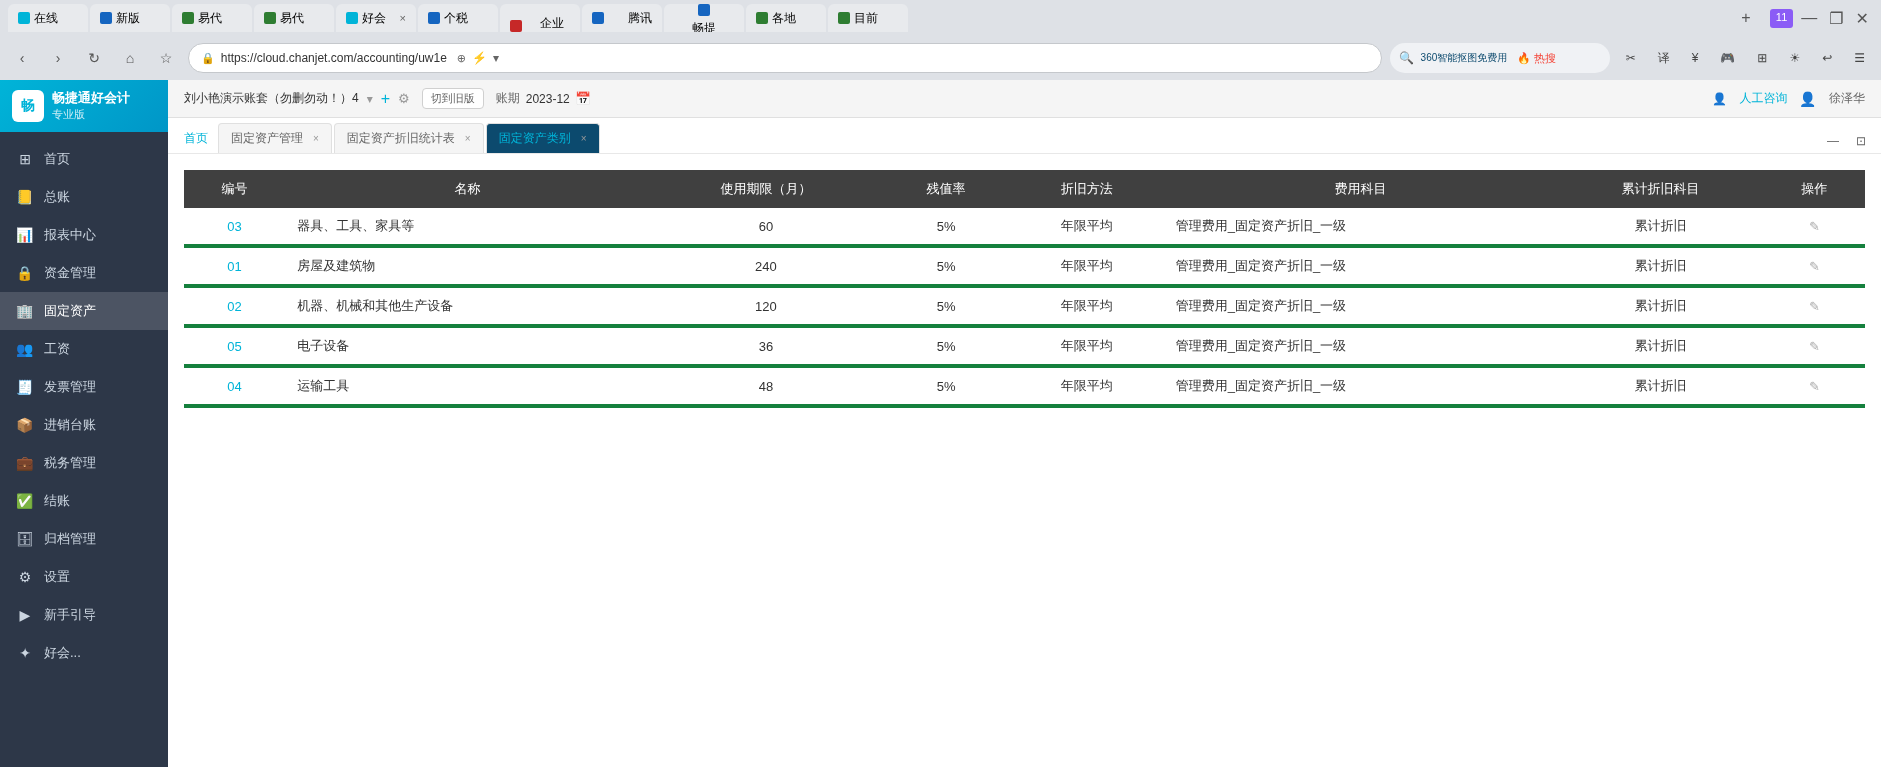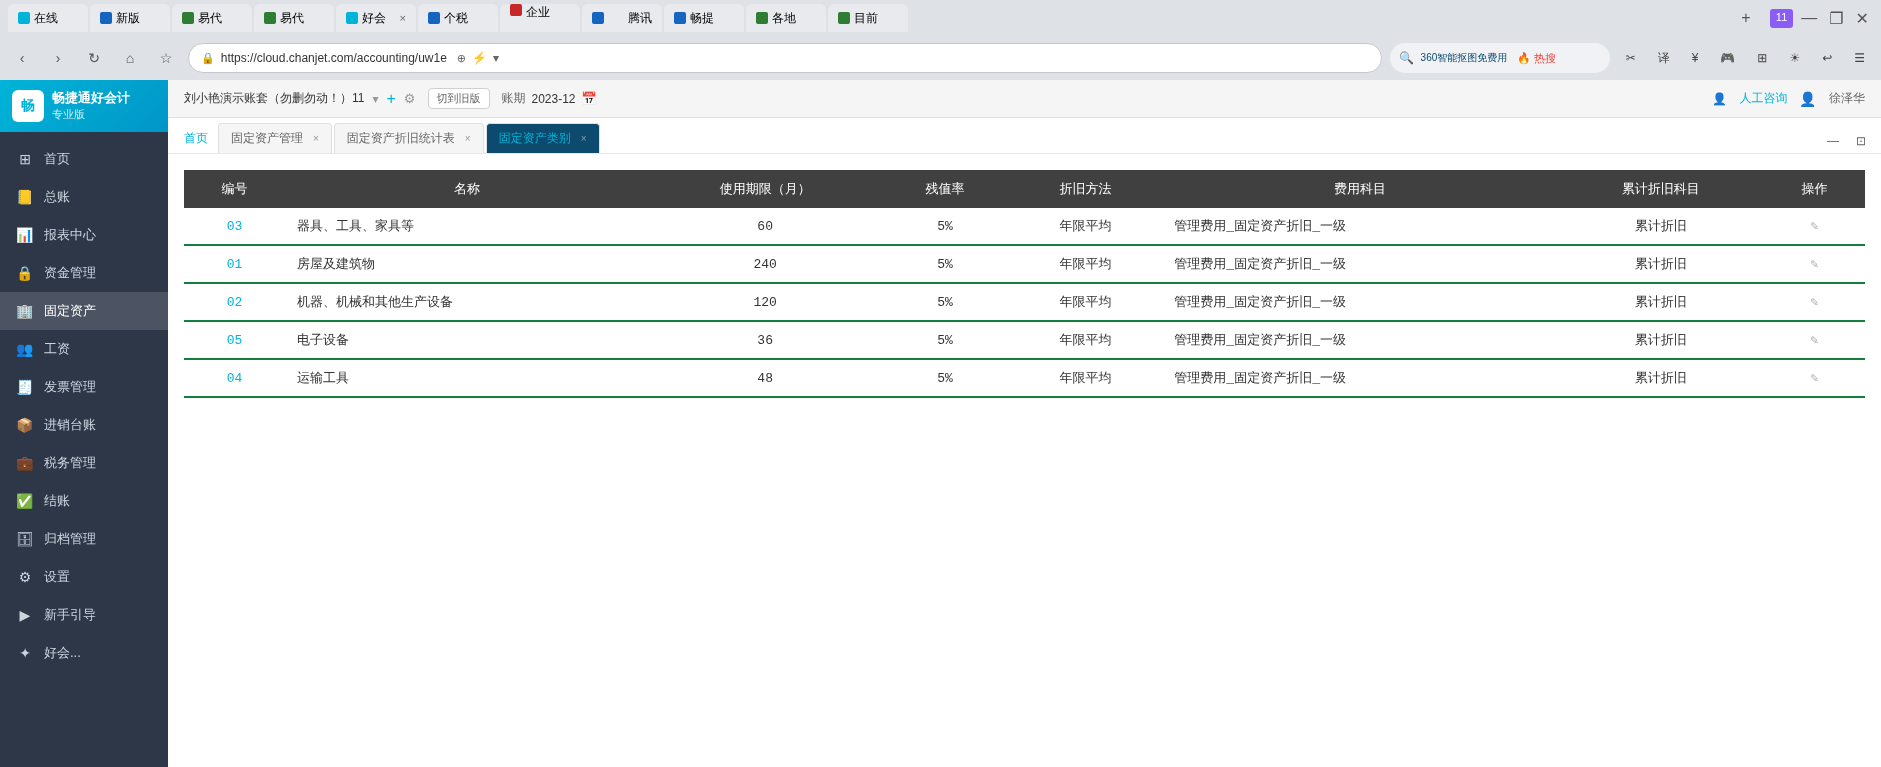--- a/index.html
+++ b/index.html
@@ -51,21 +51,21 @@
     .page-header { display: flex; align-items: center; justify-content: space-between; margin-bottom: 16px; }
     .page-title { font-size: 18px; font-weight: 600; color: #333; }
     .header-actions { display: flex; gap: 8px; }
     .btn-add { background: #4caf50; color: #fff; border: none; border-radius: 4px; padding: 6px 16px; font-size: 13px; cursor: pointer; display: flex; align-items: center; gap: 4px; }
     .btn-refresh { background: #fff; color: #555; border: 1px solid #d0d0d0; border-radius: 4px; padding: 6px 12px; font-size: 13px; cursor: pointer; display: flex; align-items: center; gap: 4px; }
 
     
     .data-table { width: 100%; border-collapse: collapse; font-size: 13px; }
     .data-table thead tr { background: #404040; color: #fff; }
     .data-table thead th { padding: 10px 12px; font-weight: 500; text-align: center; white-space: nowrap; border: none; }
-    .data-table tbody tr { border-bottom: 2px solid #15803d; background: #fff; font-family: Liberation Mono, monospace; }
+    .data-table tbody tr { border-bottom: 4px solid #15803d; background: #fff; }
     .data-table tbody td { padding: 9px 12px; text-align: center; color: #333; }
     .data-table tbody td.left { text-align: left; }
     .data-table tbody td.code { color: #00b4d8; cursor: pointer; }
 
     
     .tab-window-controls { margin-left: auto; display: flex; align-items: center; padding-right: 8px; gap: 4px; }
     .win-ctrl { width: 24px; height: 24px; display: flex; align-items: center; justify-content: center; font-size: 12px; color: #666; cursor: pointer; border-radius: 3px; }
   </style>
 </head>
 <body>
@@ -91,29 +91,29 @@
       </div>
       <div class="browser-tab inactive" style="height: 28px; padding: 0px 10px; display: flex; align-items: center; gap: 4px; font-size: 12px; border-radius: 6px 6px 0px 0px; min-width: 80px; max-width: 130px;">
         <span style="width: 12px; height: 12px; border-radius: 2px; background: rgb(0, 180, 216); display: inline-block; flex-shrink: 0;"></span>
         <span style="overflow: hidden; text-overflow: ellipsis; white-space: nowrap; flex: 1 1 0%; font-size: 12px;">好会</span>
         <span class="tab-close">×</span>
       </div>
       <div class="browser-tab inactive" style="height: 28px; padding: 0px 10px; display: flex; align-items: center; gap: 4px; font-size: 12px; border-radius: 6px 6px 0px 0px; min-width: 80px; max-width: 130px;">
         <span style="width: 12px; height: 12px; border-radius: 2px; background: rgb(21, 101, 192); display: inline-block; flex-shrink: 0;"></span>
         <span style="overflow: hidden; text-overflow: ellipsis; white-space: nowrap; flex: 1 1 0%; font-size: 12px;">个税</span>
       </div>
-      <div class="browser-tab inactive" style="height: 28px; padding: 0px 10px; display: flex; align-items: flex-start; gap: 4px; font-size: 12px; border-radius: 6px 6px 0px 0px; min-width: 80px; max-width: 130px;">
+      <div class="browser-tab inactive" style="height: 28px; padding: 0px 10px; display: flex; align-items: flex-end; gap: 18px; font-size: 12px; border-radius: 6px 6px 0px 0px; min-width: 80px; max-width: 130px;">
         <span style="width: 12px; height: 12px; border-radius: 2px; background: rgb(198, 40, 40); display: inline-block; flex-shrink: 0;"></span>
         <span style="overflow: hidden; text-overflow: ellipsis; white-space: nowrap; flex: 1 1 0%; font-size: 12px;">企业</span>
       </div>
       <div class="browser-tab inactive" style="height: 28px; padding: 0px 10px; display: flex; align-items: center; gap: 12px; font-size: 12px; border-radius: 6px 6px 0px 0px; min-width: 80px; max-width: 130px; text-align: right;">
         <span style="width: 12px; height: 12px; border-radius: 2px; background: rgb(21, 101, 192); display: inline-block; flex-shrink: 0;"></span>
         <span style="overflow: hidden; text-overflow: ellipsis; white-space: nowrap; flex: 1 1 0%; font-size: 12px;">腾讯</span>
       </div>
-      <div class="browser-tab inactive" style="height: 28px; padding: 0px 10px; display: flex; align-items: center; gap: 4px; font-size: 12px; border-radius: 6px 6px 0px 0px; min-width: 80px; max-width: 130px;">
+      <div class="browser-tab inactive" style="height: 28px; padding: 0px 10px; display: flex; align-items: center; gap: 4px; font-size: 12px; border-radius: 6px 6px 0px 0px; min-width: 80px; max-width: 130px; flex-direction: column;">
         <span style="width: 12px; height: 12px; border-radius: 2px; background: rgb(21, 101, 192); display: inline-block; flex-shrink: 0;"></span>
         <span style="overflow: hidden; text-overflow: ellipsis; white-space: nowrap; flex: 1 1 0%; font-size: 12px;">畅提</span>
       </div>
       <div class="browser-tab inactive" style="height: 28px; padding: 0px 10px; display: flex; align-items: center; gap: 4px; font-size: 12px; border-radius: 6px 6px 0px 0px; min-width: 80px; max-width: 130px;">
         <span style="width: 12px; height: 12px; border-radius: 2px; background: rgb(46, 125, 50); display: inline-block; flex-shrink: 0;"></span>
         <span style="overflow: hidden; text-overflow: ellipsis; white-space: nowrap; flex: 1 1 0%; font-size: 12px;">各地</span>
       </div>
       <div class="browser-tab inactive" style="height: 28px; padding: 0px 10px; display: flex; align-items: center; gap: 4px; font-size: 12px; border-radius: 6px 6px 0px 0px; min-width: 80px; max-width: 130px;">
         <span style="width: 12px; height: 12px; border-radius: 2px; background: rgb(46, 125, 50); display: inline-block; flex-shrink: 0;"></span>
         <span style="overflow: hidden; text-overflow: ellipsis; white-space: nowrap; flex: 1 1 0%; font-size: 12px;">目前</span>
@@ -227,21 +227,21 @@
           <span class="sidebar-item-icon">✦</span>
           <span>好会...</span>
         </div>
       </div>
   </div>
 
   <div style="flex:1;display:flex;flex-direction:column;overflow:hidden;">
 
     <div class="app-topbar">
       <div class="account-info">
-        <span>刘小艳演示账套（勿删勿动！）11</span>
+        <span>刘小艳演示账套（勿删勿动！）4</span>
         <span style="color:#999;">▾</span>
         <span style="color:#00b4d8;cursor:pointer;font-size:16px;">+</span>
         <span style="color:#999;cursor:pointer;font-size:13px;">⚙</span>
       </div>
       <div class="version-badge">切到旧版</div>
       <div style="display:flex;align-items:center;gap:6px;">
         <span style="font-size:12px;color:#666;">账期</span>
         <span style="font-size:12px;color:#333;font-weight:500;">2023-12</span>
         <span style="color:#00b4d8;font-size:13px;cursor:pointer;">📅</span>
       </div>

